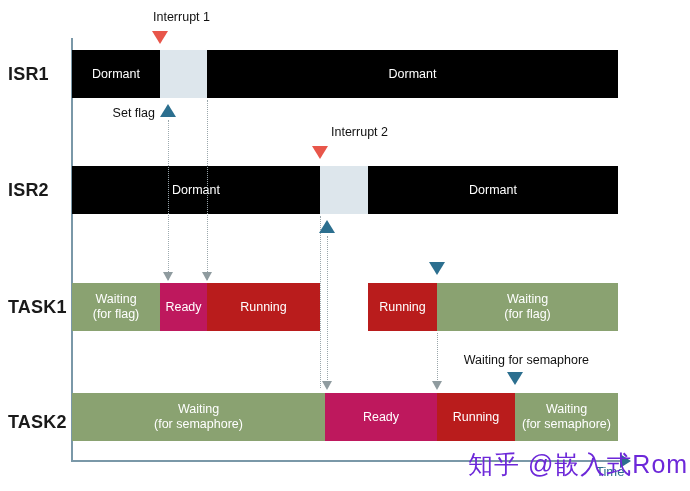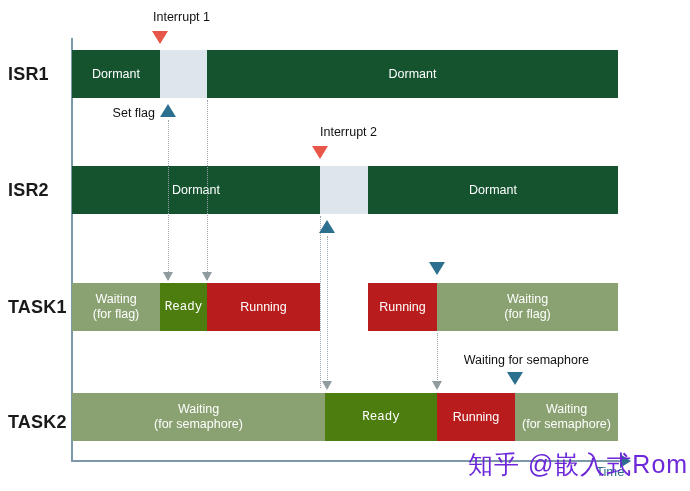--- a/index.html
+++ b/index.html
@@ -43,24 +43,24 @@
 
   
   .seg {
     position:absolute;
     display:flex; align-items:center; justify-content:center;
     text-align:center;
     color:#ffffff; font-size:12.5px; line-height:1.18;
     white-space:pre-line;
     overflow:hidden;
   }
-  .seg.dormant   { background:#14532d; }
+  .seg.dormant   { background:#000000; }
   .seg.active    { background:#dde6ec; }
   .seg.waiting   { background:#8aa271; }
-  .seg.ready     { background:#4d7c0f;font-family:Liberation Mono, monospace; }
+  .seg.ready     { background:#be185d; }
   .seg.running   { background:#b91c1c; }
 
   
   .tri-down-red {
     position:absolute; width:0; height:0;
     border-left:8px solid transparent;
     border-right:8px solid transparent;
     border-top:13px solid #e8564a;
   }
   .tri-down-blue {
@@ -157,21 +157,21 @@
 
   <div class="dotted" style="left:437px; top:333px; height:55px;"></div>
   <div class="tri-down-gray" style="left:432px; top:381px;"></div>
 
   <div class="ann c" style="left:110px; top:10px; width:100px;">Interrupt 1</div>
   <div class="tri-down-red" style="left:152px; top:31px;"></div>
 
   <div class="ann r" style="left:80px; top:106px; width:75px;">Set flag</div>
   <div class="tri-up-blue" style="left:160px; top:104px;"></div>
 
-  <div class="ann c" style="left:277px; top:125px; width:100px;">Interrupt 2</div>
+  <div class="ann c" style="left:288px; top:125px; width:100px;">Interrupt 2</div>
   <div class="tri-down-red" style="left:312px; top:146px;"></div>
 
   <div class="tri-up-blue" style="left:319px; top:220px;"></div>
 
   <div class="tri-down-blue" style="left:429px; top:262px;"></div>
 
   <div class="ann c" style="left:441px; top:353px; width:148px;">Waiting for semaphore</div>
   <div class="tri-down-blue" style="left:507px; top:372px;"></div>
 
   <div class="watermark">知乎 @嵌入式Rom</div>

